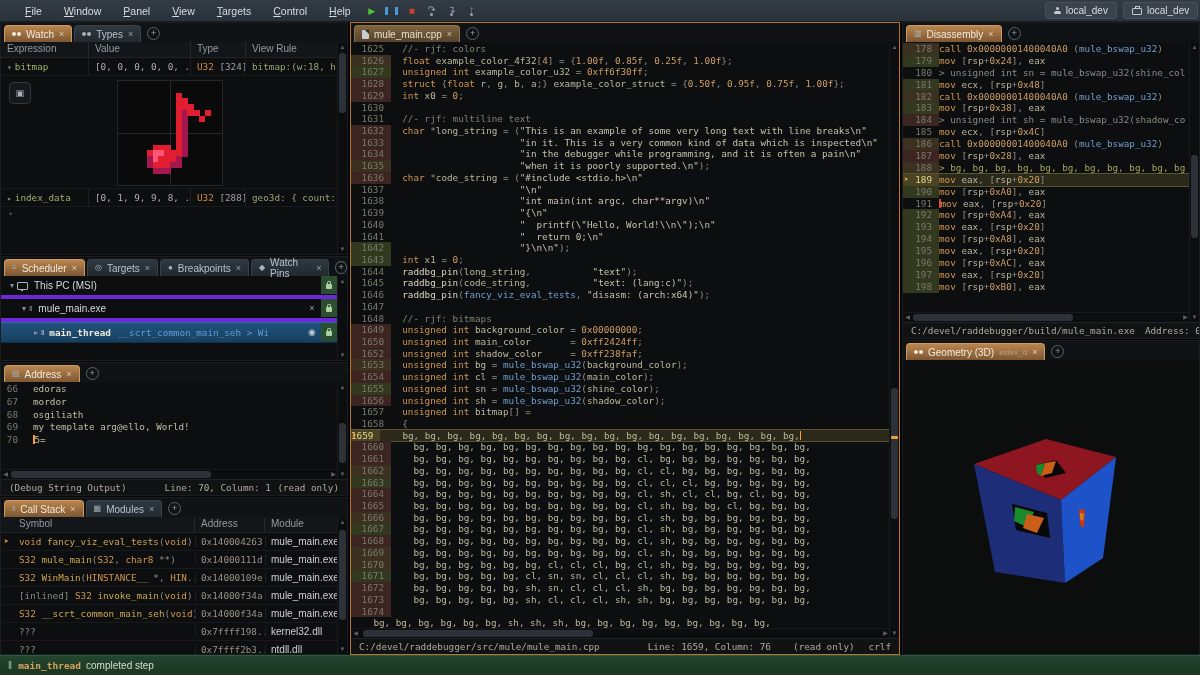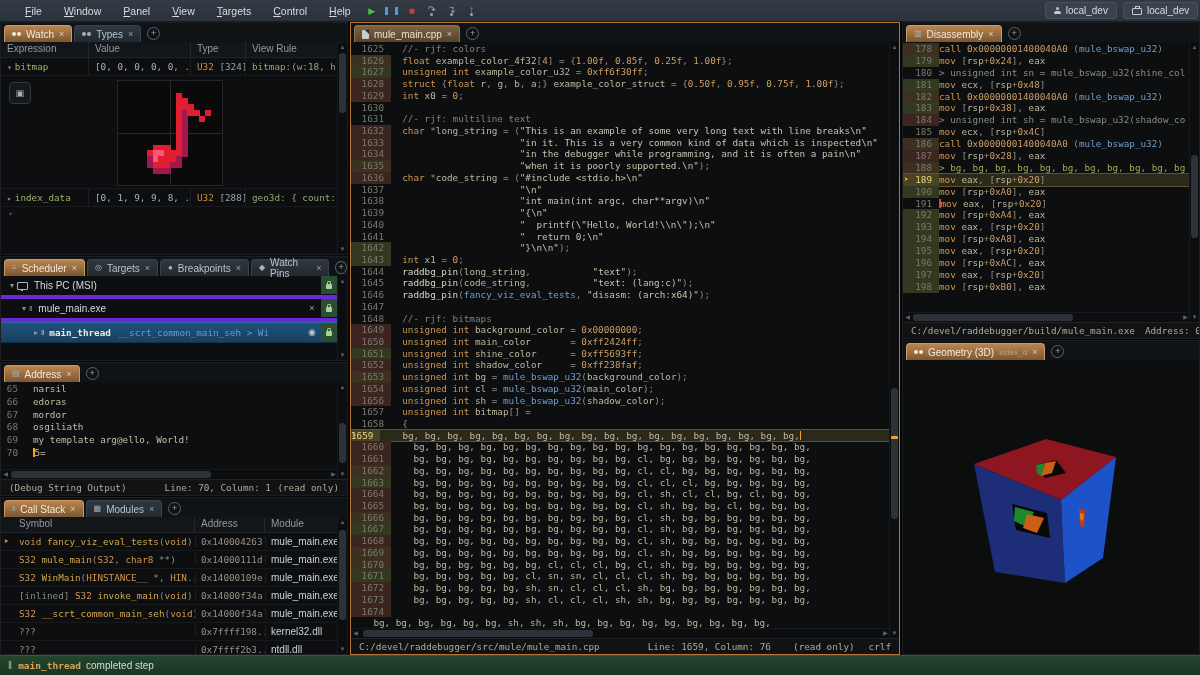--- a/index.html
+++ b/index.html
@@ -320,21 +320,20 @@
   <div class="panel" id="output-panel" style="left:0;top:362px;width:348px;height:134px;">
     <div class="tabbar">
       <span class="tab active">
         <span class="tabico gl-sq"></span>
         <span>Address</span>
           <span class="tx gl-x"></span>
         </span>
       <span class="tab-plus gl-plus"></span>
     </div>
     <div id="out-rows" class="code-area" style="position:absolute;left:0;right:9px;top:20px;bottom:26px;">
-        <div class="out-row"><span class="ln" style="width: 24px;">65</span><span class="code" style="padding-left: 8px;">narsil</span></div>
         <div class="out-row"><span class="ln" style="width: 24px;">66</span><span class="code" style="padding-left: 8px;">edoras</span></div>
         <div class="out-row"><span class="ln" style="width: 24px;">67</span><span class="code" style="padding-left: 8px;">mordor</span></div>
         <div class="out-row"><span class="ln" style="width: 24px;">68</span><span class="code" style="padding-left: 8px;">osgiliath</span></div>
         <div class="out-row"><span class="ln" style="width: 24px;">69</span><span class="code" style="padding-left: 8px;">my template arg@ello, World!</span></div>
         <div class="out-row"><span class="ln" style="width: 24px;">70</span><span class="code" style="padding-left: 8px;"><span class="caret"></span>5=</span></div>
       </div>
     <div class="hscroll" style="bottom:16px">
       <span class="sa gl-lt" style="left:0"></span>
       <span class="sa gl-rt" style="right:0"></span>
       <span class="hthumb" style="left:10px;width:200px"></span>
@@ -415,24 +414,24 @@
         <div class="cl" style="height: 11.72px; line-height: 11.72px;"><span class="ln" style="width: 40px;">1641</span><span class="code"><span class="tk-s">                       "  return 0;\n"</span></span></div>
         <div class="cl" style="height: 11.72px; line-height: 11.72px;"><span class="ln lt-g" style="width: 40px;">1642</span><span class="code"><span class="tk-s">                       "}\n\n"</span><span class="tk-p">);</span></span></div>
         <div class="cl" style="height: 11.72px; line-height: 11.72px;"><span class="ln lt-g" style="width: 40px;">1643</span><span class="code"><span class="tk-k">  int </span><span class="tk-i">x1</span><span class="tk-p"> = </span><span class="tk-n">0</span><span class="tk-p">;</span></span></div>
         <div class="cl" style="height: 11.72px; line-height: 11.72px;"><span class="ln" style="width: 40px;">1644</span><span class="code"><span class="tk-w">  raddbg_pin</span><span class="tk-p">(</span><span class="tk-i">long_string</span><span class="tk-p">,           </span><span class="tk-s">"text"</span><span class="tk-p">);</span></span></div>
         <div class="cl" style="height: 11.72px; line-height: 11.72px;"><span class="ln" style="width: 40px;">1645</span><span class="code"><span class="tk-w">  raddbg_pin</span><span class="tk-p">(</span><span class="tk-i">code_string</span><span class="tk-p">,           </span><span class="tk-s">"text: (lang:c)"</span><span class="tk-p">);</span></span></div>
         <div class="cl" style="height: 11.72px; line-height: 11.72px;"><span class="ln" style="width: 40px;">1646</span><span class="code"><span class="tk-w">  raddbg_pin</span><span class="tk-p">(</span><span class="tk-f">fancy_viz_eval_tests</span><span class="tk-p">, </span><span class="tk-s">"disasm: (arch:x64)"</span><span class="tk-p">);</span></span></div>
         <div class="cl" style="height: 11.72px; line-height: 11.72px;"><span class="ln" style="width: 40px;">1647</span><span class="code"></span></div>
         <div class="cl" style="height: 11.72px; line-height: 11.72px;"><span class="ln" style="width: 40px;">1648</span><span class="code"><span class="tk-c">  //- rjf: bitmaps</span></span></div>
         <div class="cl" style="height: 11.72px; line-height: 11.72px;"><span class="ln lt-r" style="width: 40px;">1649</span><span class="code"><span class="tk-k">  unsigned int </span><span class="tk-i">background_color</span><span class="tk-p"> = </span><span class="tk-n">0x00000000</span><span class="tk-p">;</span></span></div>
         <div class="cl" style="height: 11.72px; line-height: 11.72px;"><span class="ln lt-r" style="width: 40px;">1650</span><span class="code"><span class="tk-k">  unsigned int </span><span class="tk-i">main_color</span><span class="tk-p">       = </span><span class="tk-n">0xff2424ff</span><span class="tk-p">;</span></span></div>
-        <div class="cl" style="height: 11.72px; line-height: 11.72px;"><span class="ln lt-g" style="width: 40px;">1651</span><span class="code"><span class="tk-k">  unsigned int </span><span class="tk-i">shine_color</span><span class="tk-p">      = </span><span class="tk-n">0xff5693ff</span><span class="tk-p">;</span></span></div>
         <div class="cl" style="height: 11.72px; line-height: 11.72px;"><span class="ln lt-r" style="width: 40px;">1652</span><span class="code"><span class="tk-k">  unsigned int </span><span class="tk-i">shadow_color</span><span class="tk-p">     = </span><span class="tk-n">0xff238faf</span><span class="tk-p">;</span></span></div>
         <div class="cl" style="height: 11.72px; line-height: 11.72px;"><span class="ln lt-t" style="width: 40px;">1653</span><span class="code"><span class="tk-k">  unsigned int </span><span class="tk-i">bg</span><span class="tk-p"> = </span><span class="tk-f">mule_bswap_u32</span><span class="tk-p">(</span><span class="tk-i">background_color</span><span class="tk-p">);</span></span></div>
         <div class="cl" style="height: 11.72px; line-height: 11.72px;"><span class="ln lt-r" style="width: 40px;">1654</span><span class="code"><span class="tk-k">  unsigned int </span><span class="tk-i">cl</span><span class="tk-p"> = </span><span class="tk-f">mule_bswap_u32</span><span class="tk-p">(</span><span class="tk-i">main_color</span><span class="tk-p">);</span></span></div>
+        <div class="cl" style="height: 11.72px; line-height: 11.72px;"><span class="ln lt-g" style="width: 40px;">1655</span><span class="code"><span class="tk-k">  unsigned int </span><span class="tk-i">sn</span><span class="tk-p"> = </span><span class="tk-f">mule_bswap_u32</span><span class="tk-p">(</span><span class="tk-i">shine_color</span><span class="tk-p">);</span></span></div>
         <div class="cl" style="height: 11.72px; line-height: 11.72px;"><span class="ln lt-r" style="width: 40px;">1656</span><span class="code"><span class="tk-k">  unsigned int </span><span class="tk-i">sh</span><span class="tk-p"> = </span><span class="tk-f">mule_bswap_u32</span><span class="tk-p">(</span><span class="tk-i">shadow_color</span><span class="tk-p">);</span></span></div>
         <div class="cl" style="height: 11.72px; line-height: 11.72px;"><span class="ln" style="width: 40px;">1657</span><span class="code"><span class="tk-k">  unsigned int </span><span class="tk-i">bitmap</span><span class="tk-p">[] =</span></span></div>
         <div class="cl" style="height: 11.72px; line-height: 11.72px;"><span class="ln" style="width: 40px;">1658</span><span class="code"><span class="tk-p">  {</span></span></div>
         <div class="cl cur" style="height: 11.72px; line-height: 11.72px;"><span class="ln" style="width: 29px;">1659</span><span class="cl-arrow">➤</span><span class="code"><span class="tk-i">    bg, bg, bg, bg, bg, bg, bg, bg, bg, bg, bg, bg, bg, bg, bg, bg, bg, bg,</span><span class="caret"></span></span></div>
         <div class="cl" style="height: 11.72px; line-height: 11.72px;"><span class="ln lt-r" style="width: 40px;">1660</span><span class="code"><span class="tk-i">    bg, bg, bg, bg, bg, bg, bg, bg, bg, bg, bg, bg, bg, bg, bg, bg, bg, bg,</span></span></div>
         <div class="cl" style="height: 11.72px; line-height: 11.72px;"><span class="ln lt-r" style="width: 40px;">1661</span><span class="code"><span class="tk-i">    bg, bg, bg, bg, bg, bg, bg, bg, bg, bg, cl, bg, bg, bg, bg, bg, bg, bg,</span></span></div>
         <div class="cl" style="height: 11.72px; line-height: 11.72px;"><span class="ln lt-t" style="width: 40px;">1662</span><span class="code"><span class="tk-i">    bg, bg, bg, bg, bg, bg, bg, bg, bg, bg, cl, cl, bg, bg, bg, bg, bg, bg,</span></span></div>
         <div class="cl" style="height: 11.72px; line-height: 11.72px;"><span class="ln lt-g" style="width: 40px;">1663</span><span class="code"><span class="tk-i">    bg, bg, bg, bg, bg, bg, bg, bg, bg, bg, cl, cl, cl, bg, bg, bg, bg, bg,</span></span></div>
         <div class="cl" style="height: 11.72px; line-height: 11.72px;"><span class="ln lt-r" style="width: 40px;">1664</span><span class="code"><span class="tk-i">    bg, bg, bg, bg, bg, bg, bg, bg, bg, bg, cl, sh, cl, cl, bg, cl, bg, bg,</span></span></div>
         <div class="cl" style="height: 11.72px; line-height: 11.72px;"><span class="ln lt-r" style="width: 40px;">1665</span><span class="code"><span class="tk-i">    bg, bg, bg, bg, bg, bg, bg, bg, bg, bg, cl, sh, bg, bg, cl, bg, bg, bg,</span></span></div>

